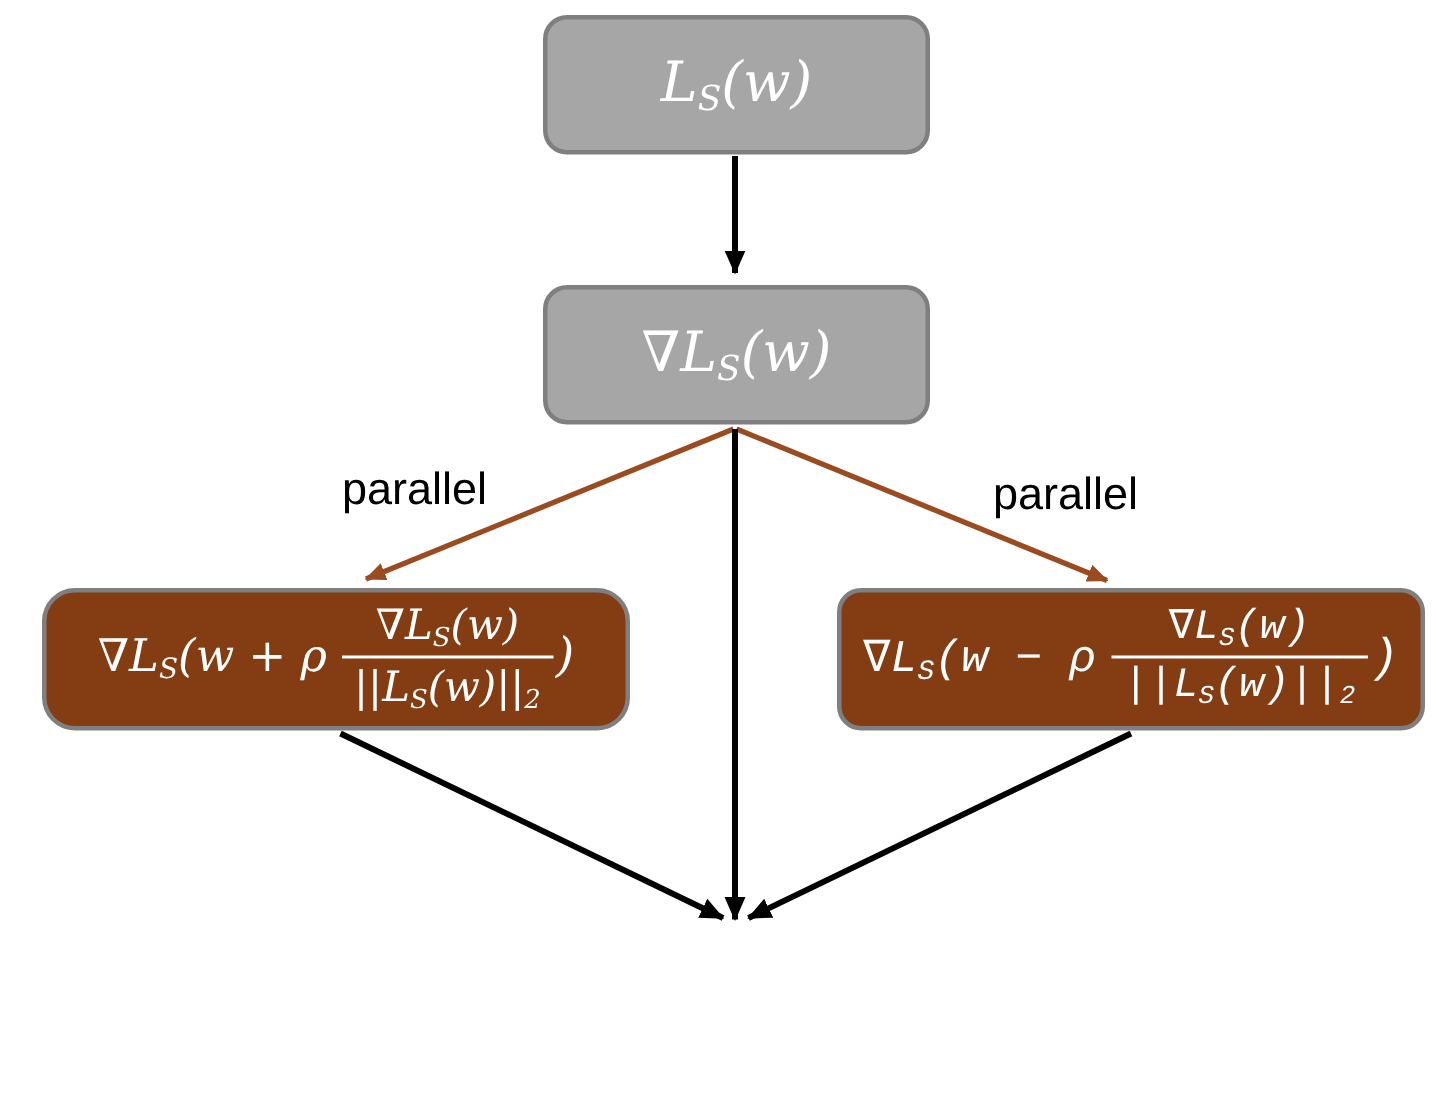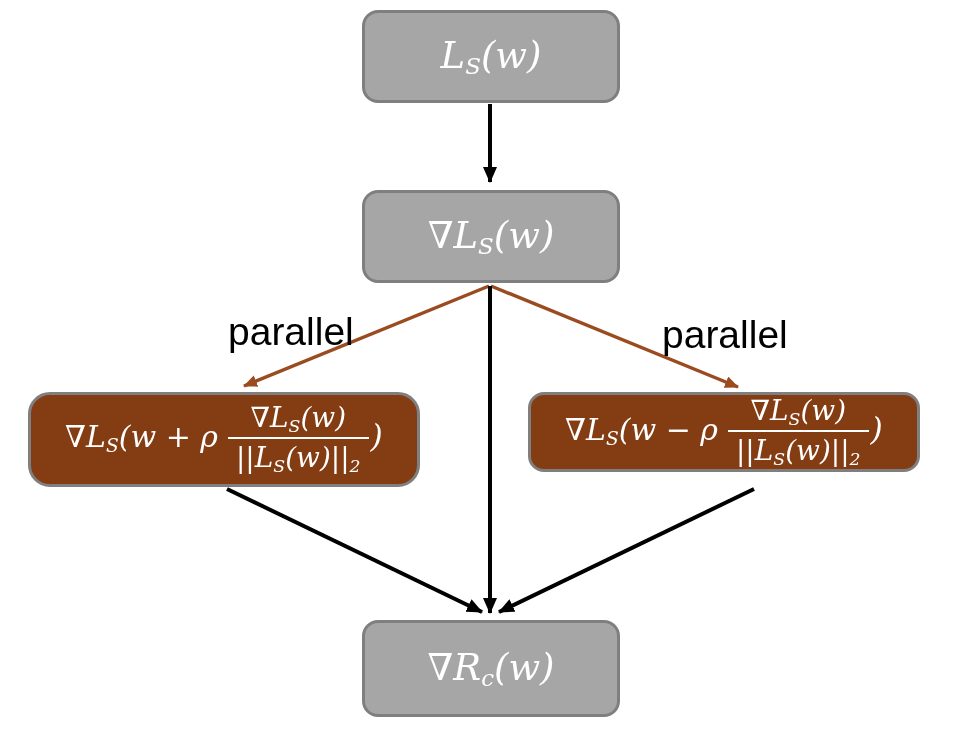--- a/index.html
+++ b/index.html
@@ -53,27 +53,27 @@
     font-size: 0.93em;
     line-height: 1.15;
   }
   .frac .num { padding: 0 8px 3px; }
   .frac .den { border-top: 2px solid var(--text_white, #ffffff); padding: 3px 8px 0; }
   .suffix { font-size: 1.05em; }
   .edge-label {
     position: absolute;
     font-family: "Liberation Sans", sans-serif;
     font-style: normal;
-    font-size: 39px;
+    font-size: 30px;
     color: var(--label_text, #000000);
   }
   #node-loss      { left: 362px; top: 10px;  width: 258px; height: 93px; }
   #node-grad-loss { left: 362px; top: 190px; width: 258px; height: 93px; }
   #node-grad-plus { left: 28px;  top: 392px; width: 392px; height: 95px; border-radius: 22px; }
-  #node-grad-minus{ left: 528px; top: 392px; width: 392px; height: 80px; }
+  #node-grad-minus{ left: 558px; top: 392px; width: 392px; height: 95px; font-family: Liberation Mono, monospace; }
   #node-grad-rc   { left: 362px; top: 620px; width: 258px; height: 97px; }
   #label-parallel-left  { left: 228px; top: 310px; }
   #label-parallel-right { left: 662px; top: 313px; }
 </style>
 </head>
 <body>
 
 <div id="canvas">
 
   <svg id="edges" width="957" height="735" viewBox="0 0 957 735" xmlns="http://www.w3.org/2000/svg">
@@ -108,21 +108,18 @@
   </div>
 
   <div class="node brown" id="node-grad-plus">
     <span class="node-text"><span>∇L</span><span class="sb">S</span><span>(w + ρ</span><span class="frac"><span class="num"><span>∇L</span><span class="sb">S</span><span>(w)</span></span><span class="den" style="display:block;"><span>||L</span><span class="sb">S</span><span>(w)||</span><span class="sb">2</span></span></span><span class="suffix">)</span></span>
   </div>
 
   <div class="node brown" id="node-grad-minus">
     <span class="node-text"><span>∇L</span><span class="sb">S</span><span>(w − ρ</span><span class="frac"><span class="num"><span>∇L</span><span class="sb">S</span><span>(w)</span></span><span class="den" style="display:block;"><span>||L</span><span class="sb">S</span><span>(w)||</span><span class="sb">2</span></span></span><span class="suffix">)</span></span>
   </div>
 
-  <div class="node gray" id="node-grad-rc">
-    <span class="node-text"><span>∇R</span><span class="sb">c</span><span>(w)</span></span>
-  </div>
 
   <div class="edge-label" id="label-parallel-left">parallel</div>
 
   <div class="edge-label" id="label-parallel-right">parallel</div>
 
 </div>
 
 </body></html>

